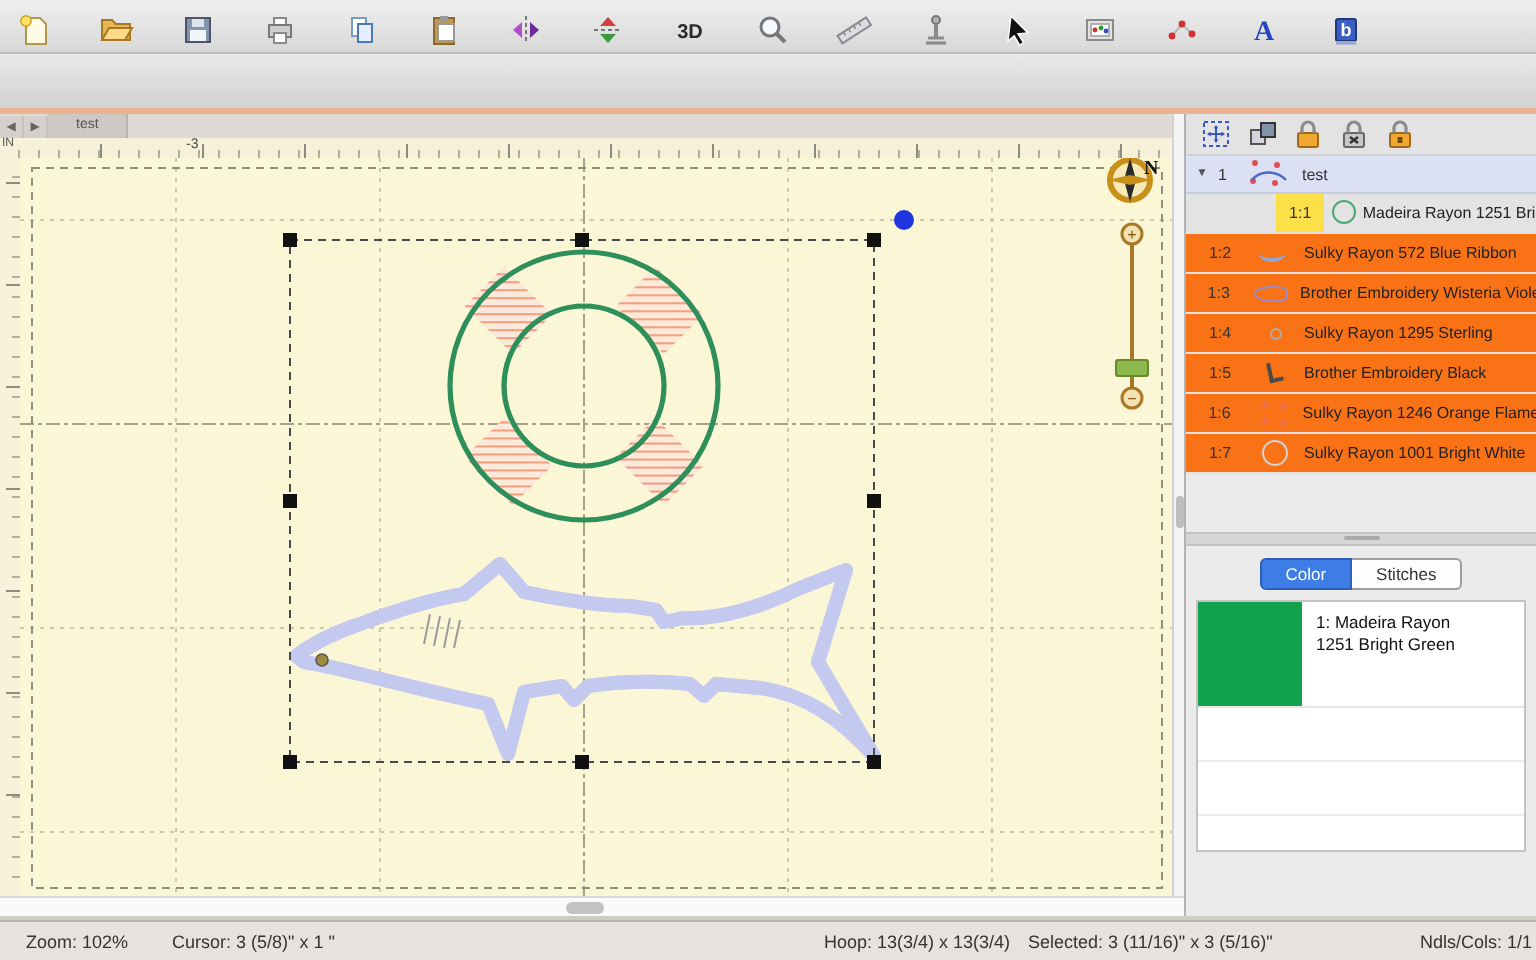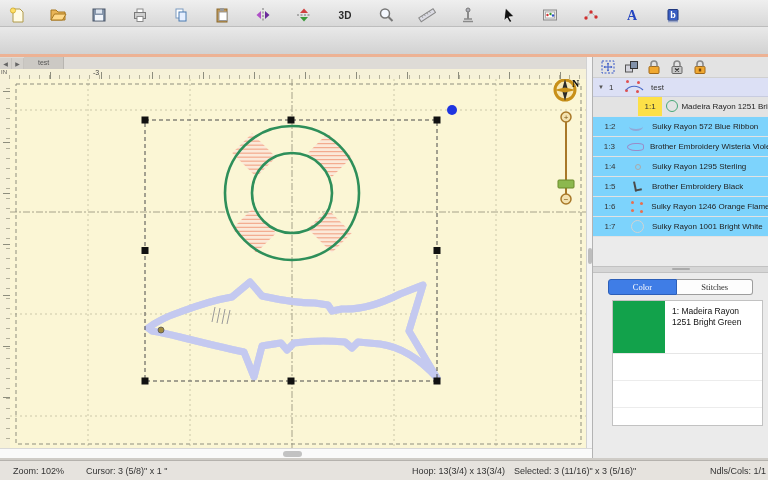--- a/index.html
+++ b/index.html
@@ -39,43 +39,43 @@
   
   #right-panel{position:absolute;left:592px;top:57px;width:176px;height:401px;background:#ebebeb;border-left:1px solid #b3b3b3;box-sizing:border-box;}
   #obj-toolbar{height:20px;display:flex;align-items:center;gap:7px;padding-left:7px;background:#e3e3e3;border-bottom:1px solid #d0d0d0;}
   #tree-row{height:18px;background:#dce0f5;display:flex;align-items:center;font-size:8px;color:#333;border-bottom:1px solid #c8cce0;}
   #tree-expander{width:16px;text-align:center;font-size:6px;color:#555;}
   #tree-index{width:14px;}
   .tree-thumb{position:relative;width:22px;height:14px;margin-right:6px;}
   .tree-thumb .dot{position:absolute;width:3px;height:3px;border-radius:50%;background:#e05050;}
   .tree-thumb svg{position:absolute;left:0;top:0;}
   #thread-list{background:#f6f6f6;}
-  .trow{display:flex;align-items:center;height:19px;border-bottom:1px solid #e2e2e2;font-size:8px;color:#222;background:#7dd3fc;}
+  .trow{display:flex;align-items:center;height:19px;border-bottom:1px solid #e2e2e2;font-size:8px;color:#222;background:#f97316;}
   .trow.sel{background:#e3e3e3;}
   .trow.sel .tid{background:#fde047;margin-left:45px;}
   .tid{width:34px;text-align:center;color:#333;align-self:stretch;line-height:19px;}
   .tthumb{width:20px;height:15px;position:relative;display:inline-block;margin-right:5px;}
   .tlabel{white-space:nowrap;overflow:hidden;}
   .th-ring::before{content:"";position:absolute;left:4px;top:1px;width:10px;height:10px;border:1.5px solid #49a878;border-radius:50%;}
   .th-ribbon::before{content:"";position:absolute;left:2px;top:3px;width:14px;height:7px;border-bottom:2px solid #90a8d8;border-radius:50%;}
   .th-fish::before{content:"";position:absolute;left:1px;top:4px;width:15px;height:6px;border:1.3px solid #9a8cc8;border-radius:60% 40% 40% 60%;}
   .th-dot::before{content:"";position:absolute;left:8px;top:5px;width:4px;height:4px;border:1px solid #aaa;border-radius:50%;}
   .th-mark::before{content:"";position:absolute;left:7px;top:2px;width:5px;height:8px;border-left:2px solid #4a4a4a;border-bottom:2px solid #4a4a4a;transform:rotate(-12deg);}
   .th-patches::before{content:"";position:absolute;left:4px;top:2px;width:3px;height:3px;border-radius:50%;background:#e87050;box-shadow:9px 1px 0 #e87050,0 8px 0 #e87050,9px 9px 0 #e87050;}
   .th-circle::before{content:"";position:absolute;left:4px;top:1px;width:11px;height:11px;border:1.5px solid #d2d2d2;border-radius:50%;}
   #panel-splitter{height:5px;background:#d6d6d6;border-top:1px solid #c2c2c2;border-bottom:1px solid #c2c2c2;position:relative;}
   #panel-splitter::after{content:"";position:absolute;left:50%;top:1px;width:18px;height:2px;margin-left:-9px;background:#aaa;border-radius:1px;}
   #color-tabs{display:flex;justify-content:center;margin-top:6px;}
-  .ctab{height:14px;line-height:14px;font-size:8.5px;padding:0 24px;border:1px solid #9d9d9d;background:#fdfdfd;color:#333;font-family:Liberation Serif, serif;}
+  .ctab{height:14px;line-height:14px;font-size:8.5px;padding:0 12px;border:1px solid #9d9d9d;background:#fdfdfd;color:#333;}
   .ctab.active{background:#3f7de6;border-color:#2d5fb8;color:#fff;border-radius:3px 0 0 3px;}
   .ctab:last-child{border-left:none;border-radius:0 3px 3px 0;}
   #color-buttons{display:flex;justify-content:space-between;padding:7px 5px 0 5px;}
   .cbtn{height:13px;line-height:13px;font-size:8px;padding:0 8px;border:1px solid #a0a0a0;border-radius:7px;background:linear-gradient(#fefefe,#e8e8e8);color:#222;}
   #color-caption{font-size:7.6px;color:#333;text-align:center;margin-top:6px;}
-  #color-list{margin:5px 5px 0 19px;height:124px;background:#fff;border:1px solid #c2c2c2;overflow:hidden;}
+  #color-list{margin:5px 5px 0 5px;height:124px;background:#fff;border:1px solid #c2c2c2;overflow:hidden;}
   .citem{display:flex;border-bottom:1px solid #e6e6e6;height:52px;}
   .cswatch{width:52px;height:52px;flex:none;}
   .ctext{padding:5px 0 0 7px;font-size:8.5px;color:#111;line-height:11px;}
   .cfiller{height:26px;border-bottom:1px solid #ececec;}
   
   #status-bar{position:absolute;left:0;top:460px;width:768px;height:20px;background:#e6e3de;border-top:1px solid #b5b2ad;font-size:9px;color:#333;}
   #status-bar span{position:absolute;top:5px;white-space:pre;}
 </style>
 </head>
 <body>

